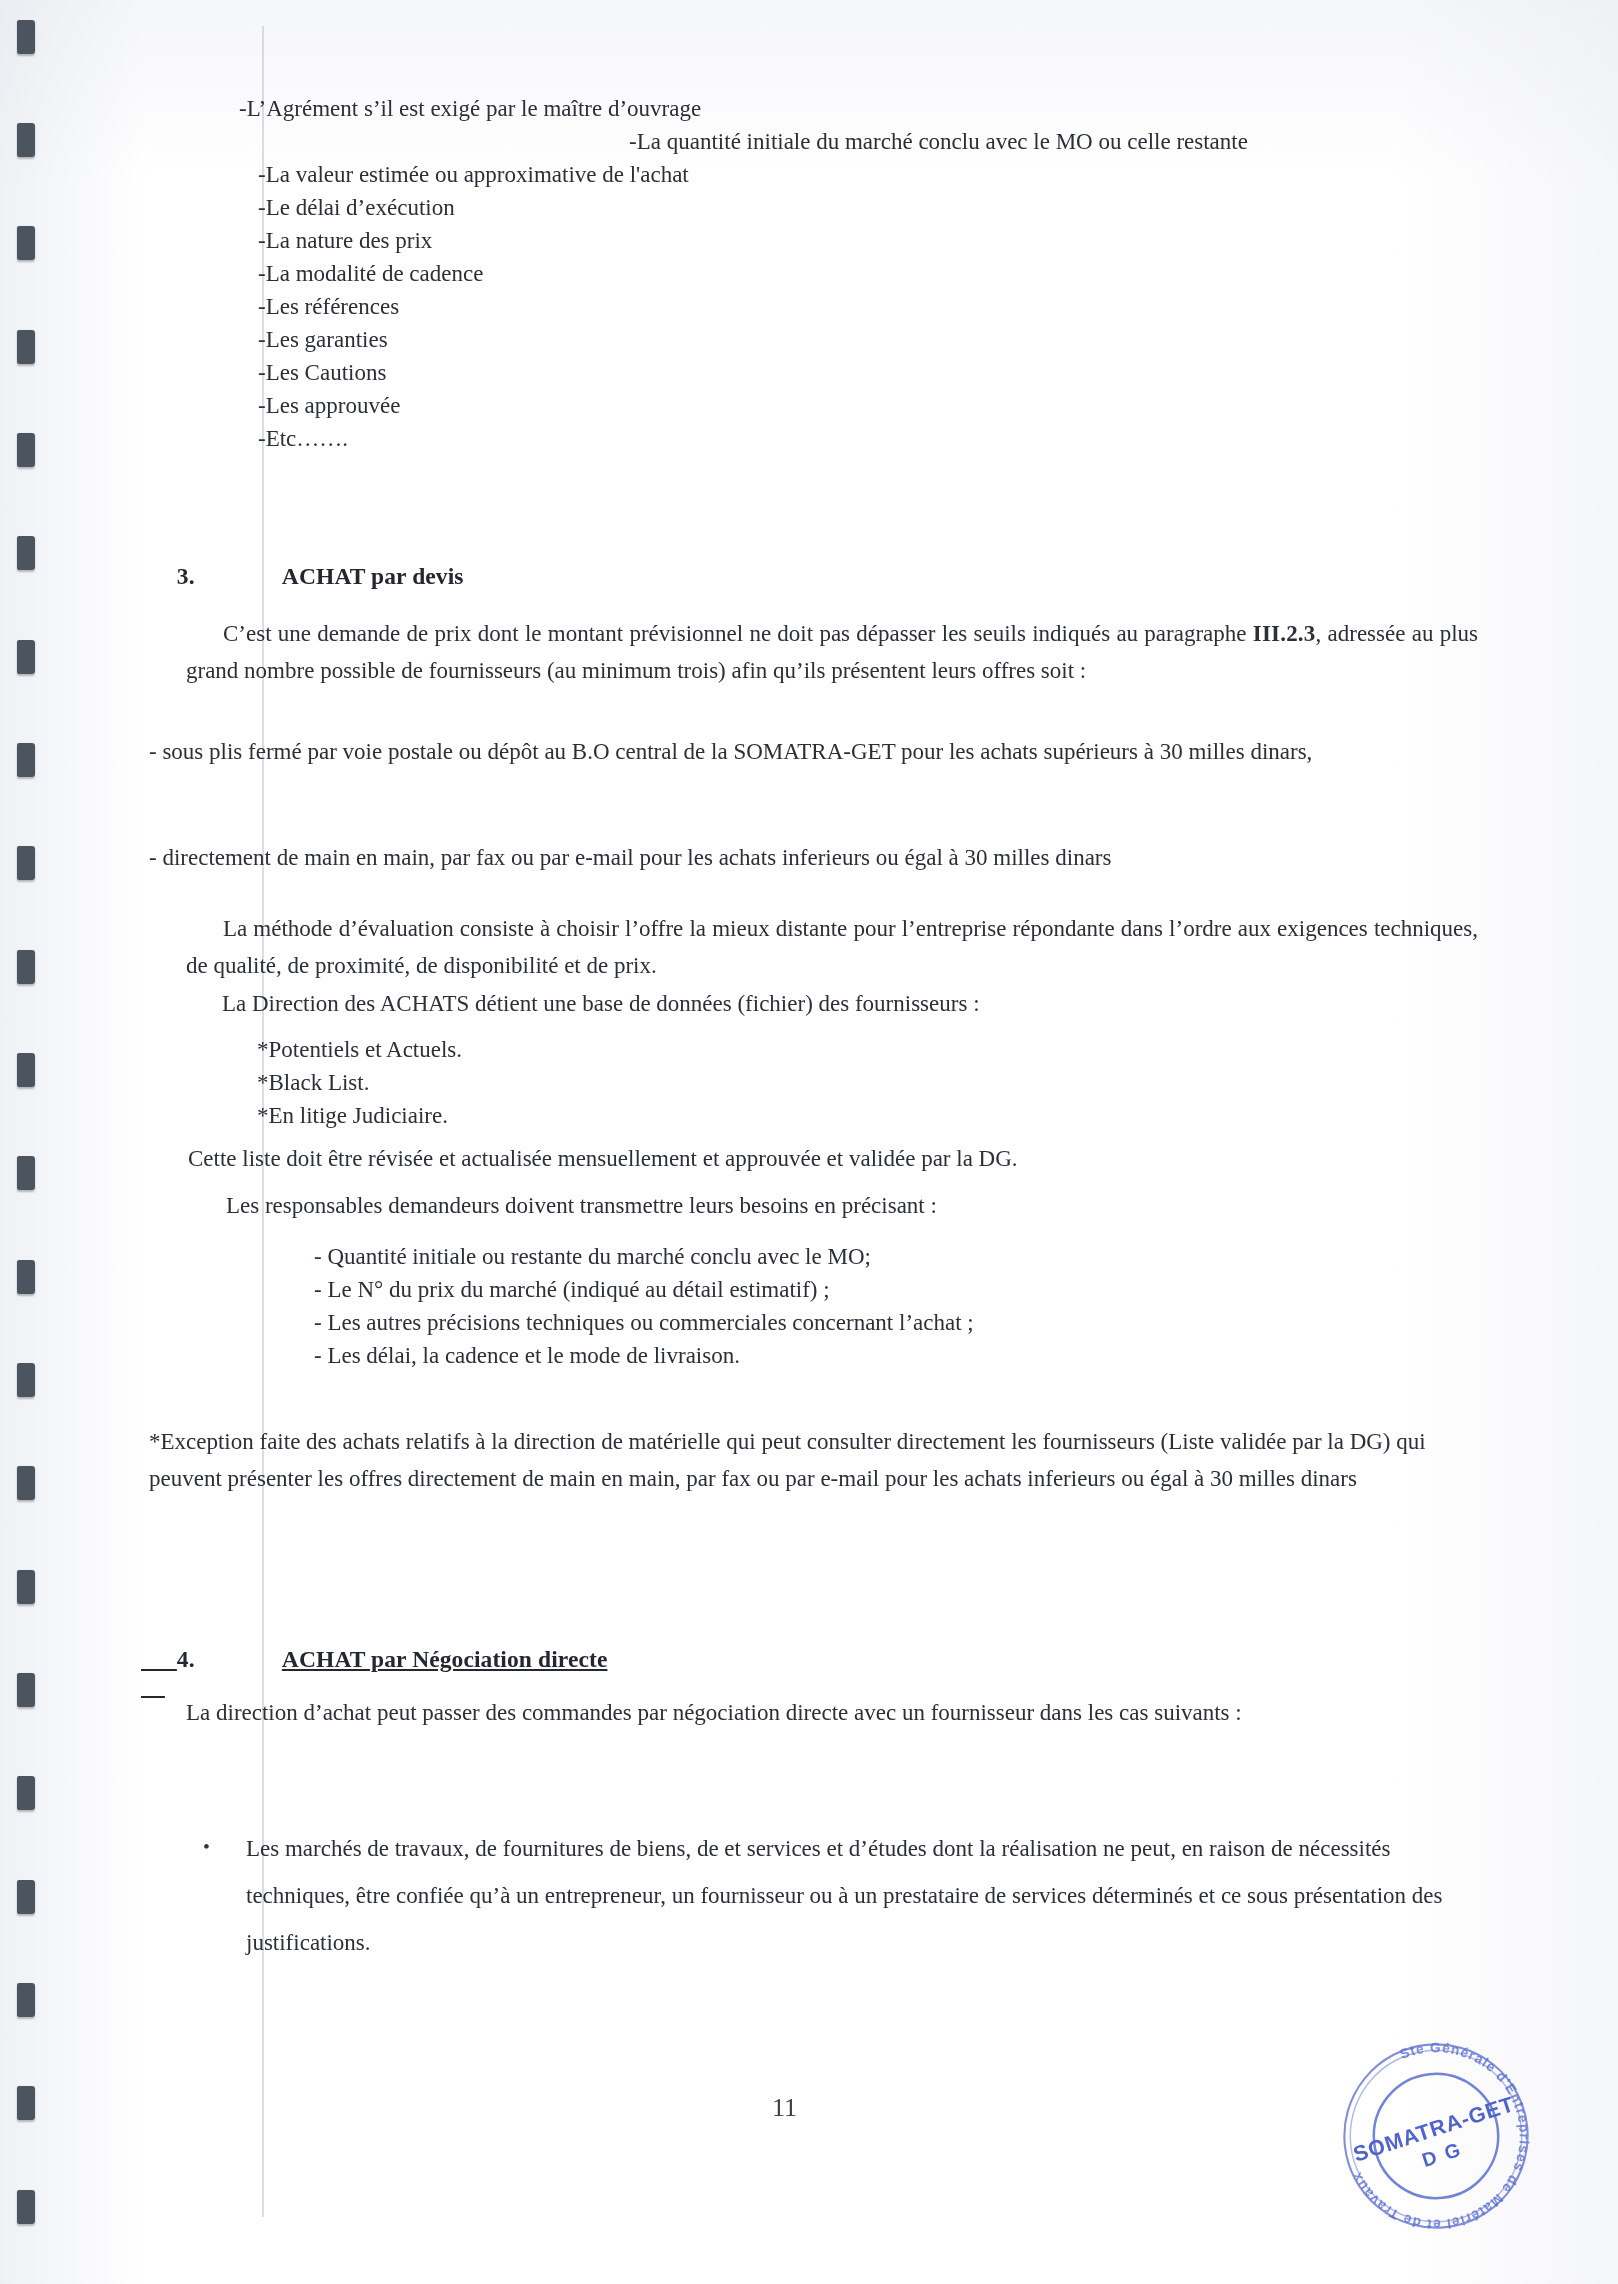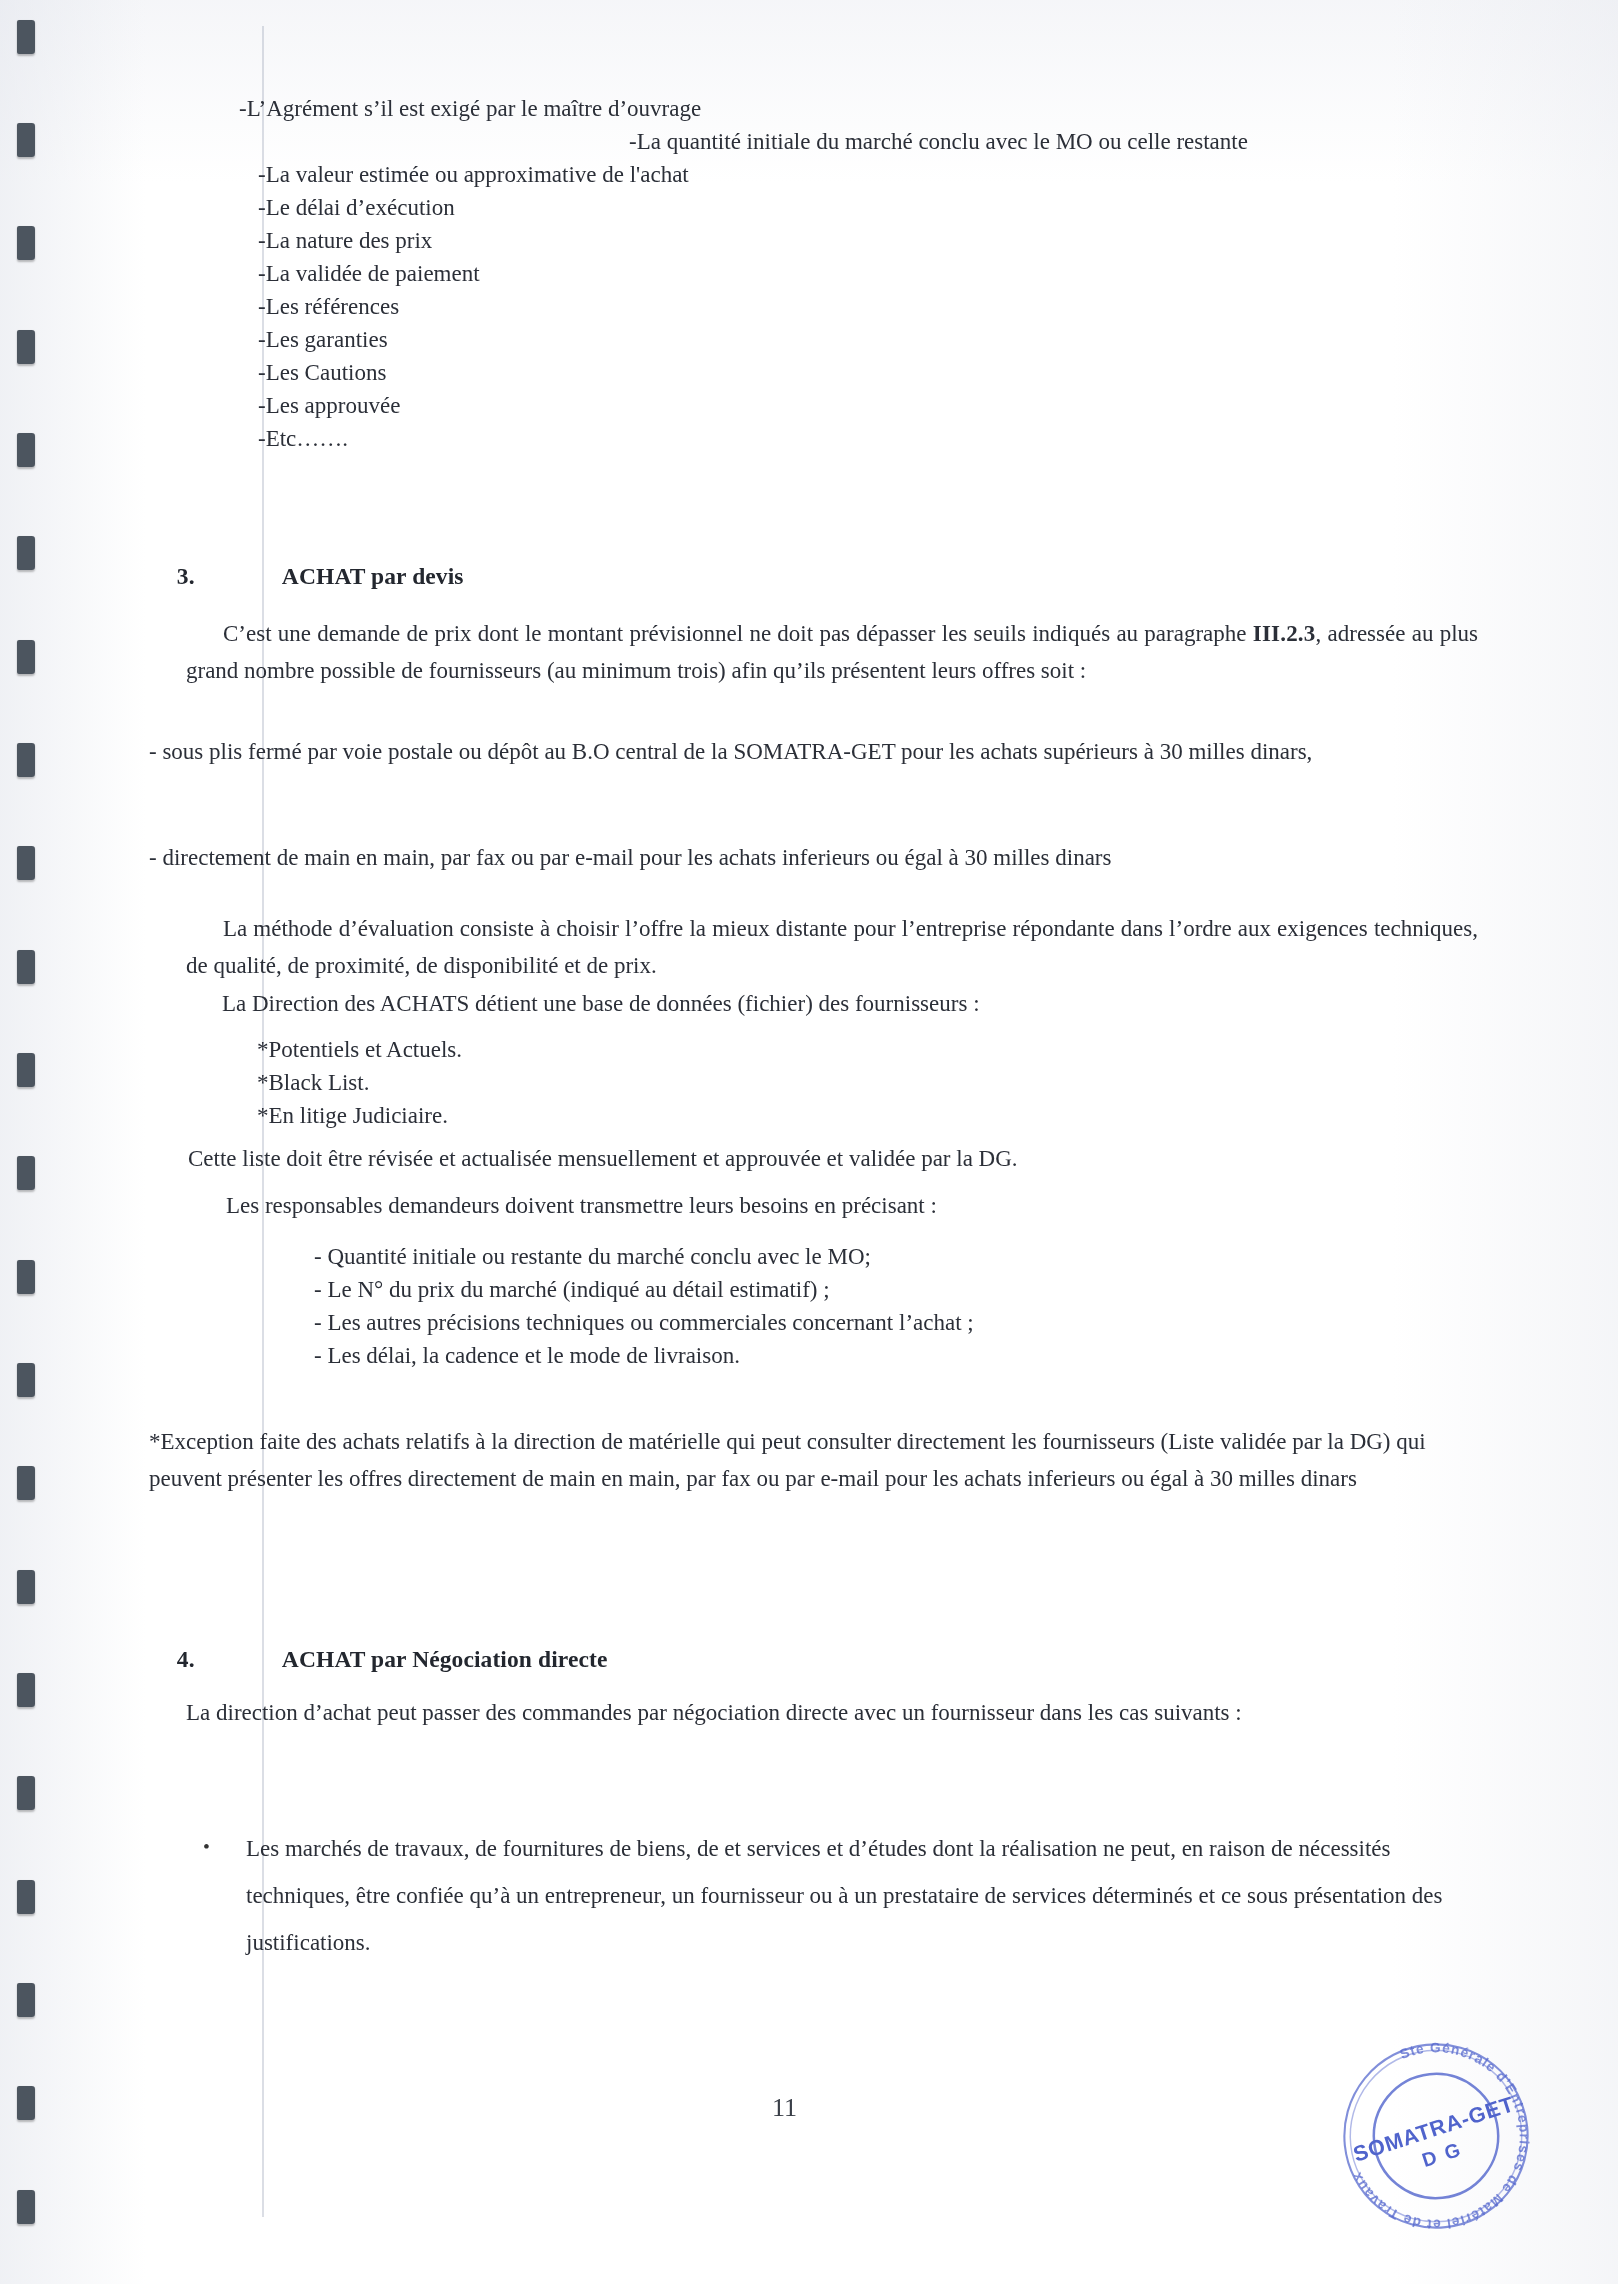--- a/index.html
+++ b/index.html
@@ -188,21 +188,21 @@
     </div>
 
   <div class="content">
 
     <div class="blk" style="left:0; top:92px; width:1619px;">
       <div class="dash-item" style="margin-left:239px;">-L’Agrément s’il est exigé par le maître d’ouvrage</div>
       <div class="dash-item" style="margin-left:258px;text-align:center;">-La quantité initiale du marché conclu avec le MO ou celle restante</div>
       <div class="dash-item" style="margin-left:258px;">-La valeur estimée ou approximative de l'achat</div>
       <div class="dash-item" style="margin-left:258px;">-Le délai d’exécution</div>
       <div class="dash-item" style="margin-left:258px;">-La nature des prix</div>
-      <div class="dash-item" style="margin-left:258px;">-La validée de paiement</div>
+      <div class="dash-item" style="margin-left:258px;">-La modalité de cadence</div>
       <div class="dash-item" style="margin-left:258px;">-Les références</div>
       <div class="dash-item" style="margin-left:258px;">-Les garanties</div>
       <div class="dash-item" style="margin-left:258px;">-Les Cautions</div>
       <div class="dash-item" style="margin-left:258px;">-Les approuvée</div>
       <div class="dash-item" style="margin-left:258px;">-Etc…….</div>
     </div>
 
     <div class="tl heading" style="left:141px; top:536px;">
       <span class="num">3.</span><span>ACHAT par devis</span>
     </div>
@@ -231,21 +231,21 @@
 
     <div class="blk" style="left:314px; top:1232px; width:1177px;margin-top:8px;">
       <div class="sub-dash">- Quantité initiale ou restante du marché conclu avec le MO;</div>
       <div class="sub-dash">- Le N° du prix du marché (indiqué au détail estimatif) ;</div>
       <div class="sub-dash">- Les autres précisions techniques ou commerciales concernant l’achat ;</div>
       <div class="sub-dash">- Les délai, la cadence et le mode de livraison.</div>
     </div>
 
     <div class="blk para nojust" style="left:149px; top:1423px; width:1318px;">*Exception faite des achats relatifs à la direction de matérielle qui peut consulter directement les fournisseurs (Liste validée par la DG) qui peuvent présenter les offres directement de main en main, par fax ou par e-mail pour les achats inferieurs ou égal à 30 milles dinars</div>
 
-    <div class="tl heading" style="left:141px; top:1619px;">
+    <div class="tl heading" style="left:141px; top:1619px;text-decoration:underline;">
       <span class="num">4.</span><span>ACHAT par Négociation directe</span>
     </div>
 
     <div class="blk para nojust indent-first" style="left:149px; top:1694px; width:1318px;">La direction d’achat peut passer des commandes par négociation directe avec un fournisseur dans les cas suivants :</div>
 
     <div class="blk bullet-row" style="left:203px; top:1825px; width:1243px;">
       <div class="bullet-dot">•</div>
       <div class="bullet-text">Les marchés de travaux, de fournitures de biens, de et services et d’études dont la réalisation ne peut, en raison de nécessités techniques, être confiée qu’à un entrepreneur, un fournisseur ou à un prestataire de services déterminés et ce sous présentation des justifications.</div>
     </div>
 

